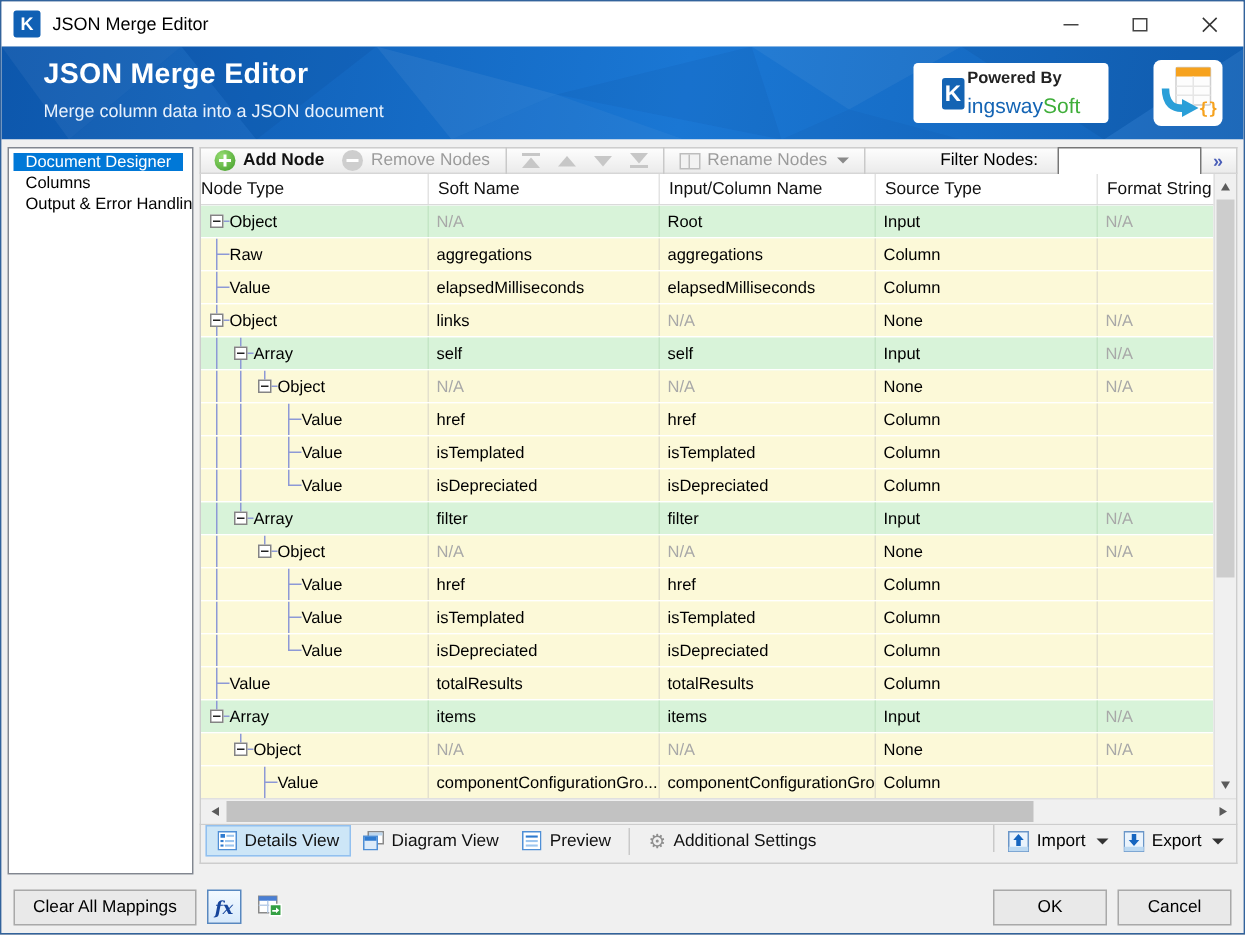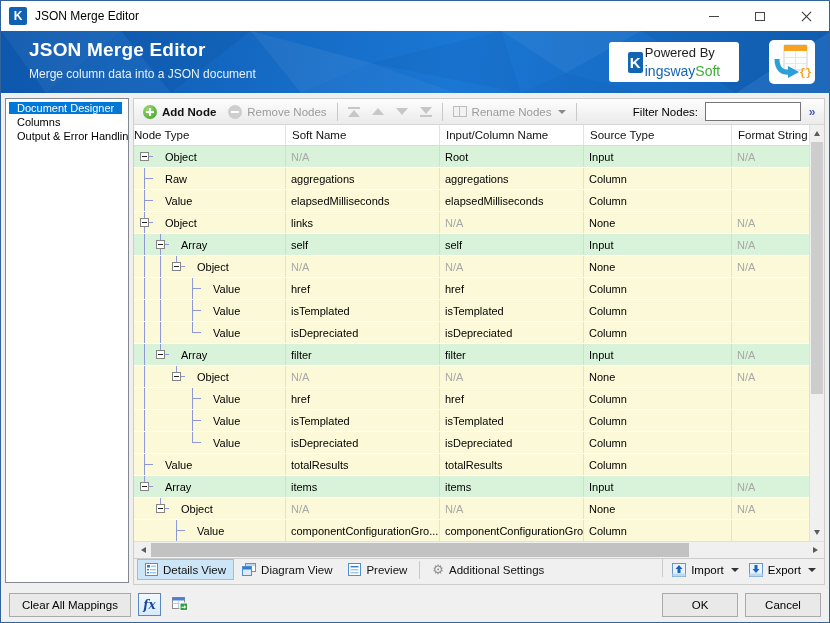--- a/index.html
+++ b/index.html
@@ -20,57 +20,57 @@
   .glyph-close::after{transform:rotate(-45deg)}
 
   
   .banner{position:absolute;top:30px;left:0;right:0;height:62px;background:linear-gradient(100deg,#0d57ac 0%,#1a77d4 55%,#1261b6 100%);overflow:hidden}
   .facets{position:absolute;inset:0}
   .banner-title{position:absolute;left:28px;top:8px;font-size:19px;font-weight:bold;color:#fff;letter-spacing:.2px}
   .banner-sub{position:absolute;left:28px;top:36px;font-size:12px;color:#e8f1fc}
   .logo-card{position:absolute;right:90px;top:11px;width:130px;height:40px;background:#fff;border-radius:3px;display:flex;align-items:center;justify-content:center;gap:2px}
   .logo-k{width:15px;height:21px;background:#1464b4;color:#fff;font-weight:bold;font-size:15px;display:flex;align-items:center;justify-content:center;border-radius:2px}
   .logo-right{display:flex;flex-direction:column;line-height:1}
-  .logo-powered{font-size:13px;font-weight:normal;color:#222;margin-bottom:5px}
+  .logo-powered{font-size:11px;font-weight:bold;color:#222;margin-bottom:5px}
   .logo-word{font-size:14px;font-weight:normal;line-height:1}
   .logo-kingsway{color:#1464b4}
   .logo-soft{color:#3fae3a}
   .merge-card{position:absolute;right:14px;top:9px;width:46px;height:44px;background:#fff;border-radius:5px;display:flex;align-items:center;justify-content:center}
 
   
   .content{position:absolute;top:92px;left:0;right:0;bottom:35px;background:#f0f0f0}
   .sidebar{position:absolute;left:4px;top:5px;width:124px;bottom:4px;background:#fff;border:1px solid #828790;font-size:11px;padding:2px 0 0 1px;overflow:hidden}
   .sb-item{padding:1px 2px;white-space:nowrap;cursor:default}
   .sb-item span{padding:0 8px;color:#000}
   .sb-item.sel span{background:#0078d7;color:#fff}
 
   .main{position:absolute;left:132px;top:5px;right:4px;bottom:4px;display:flex;flex-direction:column}
 
   
-  .toolbar{height:27px;flex:none;background:linear-gradient(#fdfdfd,#ebebeb);border:1px solid #cdcdcd;border-bottom:1px solid #d6d6d6;display:flex;align-items:center;padding:0 3px}
+  .toolbar{height:18px;flex:none;background:linear-gradient(#fdfdfd,#ebebeb);border:1px solid #cdcdcd;border-bottom:1px solid #d6d6d6;display:flex;align-items:center;padding:0 3px}
   .tbtn{display:flex;align-items:center;gap:5px;padding:0 6px;height:22px;font-size:11.5px;color:#111;background:transparent;border:none;white-space:nowrap}
   .tbtn.bold{font-weight:bold}
   .tbtn.disabled{color:#9b9b9b}
   .circle-plus{width:14px;height:14px;border-radius:50%;background:radial-gradient(circle at 35% 30%,#97dd72,#3f9b26);position:relative;flex:none}
   .circle-plus::before{content:'';position:absolute;left:3px;top:6px;width:8px;height:2px;background:#fff}
   .circle-plus::after{content:'';position:absolute;left:6px;top:3px;width:2px;height:8px;background:#fff}
   .circle-minus{width:14px;height:14px;border-radius:50%;background:#cecece;position:relative;flex:none}
   .circle-minus::before{content:'';position:absolute;left:3px;top:6px;width:8px;height:2px;background:#fff}
   .tb-sep{width:1px;height:18px;background:#c9c9c9;margin:0 4px;flex:none}
   .arrow-btn{width:24px;height:20px;display:flex;flex-direction:column;align-items:center;justify-content:center;gap:1px;background:transparent;border:none}
   .tri{width:0;height:0;border-left:6px solid transparent;border-right:6px solid transparent}
   .tri.up{border-bottom:7px solid #c7c7c7}
   .tri.down{border-top:7px solid #c7c7c7}
   .abar{width:12px;height:2px;background:#c7c7c7}
   .rename-ico{width:14px;height:11px;border:1px solid #bdbdbd;background:#f2f2f2;position:relative;flex:none}
   .rename-ico::before{content:'';position:absolute;left:5px;top:0;bottom:0;border-left:1px solid #bdbdbd}
   .caret{width:0;height:0;border-left:4px solid transparent;border-right:4px solid transparent;border-top:4px solid #8a8a8a;margin-left:2px}
   .caret.dark{border-top-color:#333}
   .tb-spacer{flex:1}
-  .filter-label{font-size:11.5px;margin-right:7px;white-space:nowrap}
+  .filter-label{font-size:11.5px;margin-right:13px;white-space:nowrap}
   .filter-input{width:96px;height:19px;border:1px solid #767676;font-size:11px;padding:0 3px;font-family:inherit}
   .overflow-btn{background:transparent;border:none;color:#4a5eb8;font-weight:bold;font-size:12px;width:18px;padding:0;margin-left:2px}
 
   
   .gridwrap{height:434px;flex:none;border:1px solid #cdcdcd;border-top:none;position:relative;background:#fff}
   .ghead{display:flex;height:21px;border-bottom:1px solid #dadada;background:#fff;padding-right:15px}
   .hcell{font-size:11.5px;display:flex;align-items:center;padding-left:6px;border-right:1px solid #e3e3e3;color:#111;overflow:hidden;white-space:nowrap}
   .gbody{position:absolute;top:21px;left:0;right:15px;bottom:17px;overflow:hidden;background:#fff}
   .grow{display:flex;height:22px;border-bottom:1px solid #fff}
   .grow.green{background:#d8f3d9}
@@ -85,21 +85,21 @@
   .na{color:#a8a8a8}
   .tree{display:flex;align-items:center;padding-left:3px}
   .slot{width:16px;height:21px;flex:none;position:relative}
   .guide.on::before{content:'';position:absolute;left:7px;top:0;bottom:0;border-left:1px solid #8d99d6}
   .conn::before{content:'';position:absolute;left:7px;top:0;bottom:0;border-left:1px solid #8d99d6}
   .conn.end::before{bottom:10px}
   .conn.root::before{display:none}
   .conn::after{content:'';position:absolute;left:7px;right:0;top:10px;border-top:1px solid #8d99d6}
   .expander{position:absolute;left:3px;top:6px;width:9px;height:9px;background:#fff;border:1px solid #848484;z-index:1}
   .expander .minus{position:absolute;left:1px;right:1px;top:3px;border-top:1px solid #222}
-  .ntype{margin-left:12px}
+  .ntype{margin-left:0}
 
   
   .vscroll{position:absolute;top:0;right:0;width:15px;bottom:17px;background:#f0f0f0;border-left:1px solid #e0e0e0}
   .vs-arrow{position:absolute;left:0;right:0;height:15px;display:flex;align-items:center;justify-content:center}
   .vs-arrow.up{top:1px}
   .vs-arrow.down{bottom:1px}
   .stri{width:0;height:0;border-left:3.5px solid transparent;border-right:3.5px solid transparent}
   .stri.up{border-bottom:5px solid #5b5b5b}
   .stri.down{border-top:5px solid #5b5b5b}
   .stri.left{border-top:3.5px solid transparent;border-bottom:3.5px solid transparent;border-right:5px solid #5b5b5b;border-left:none}

